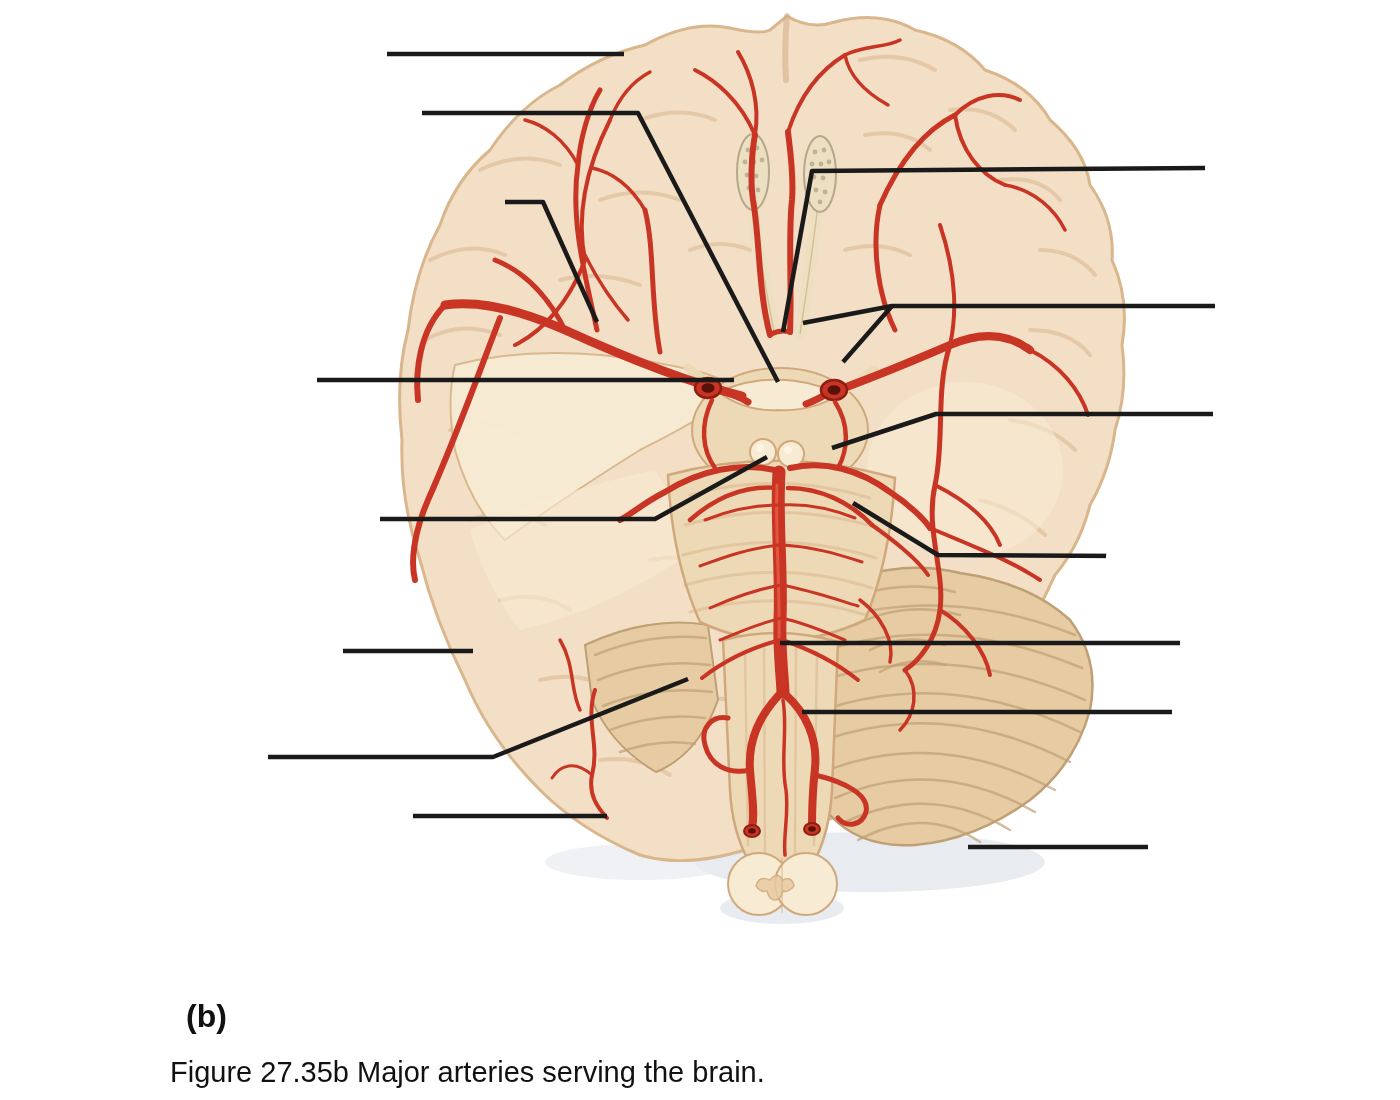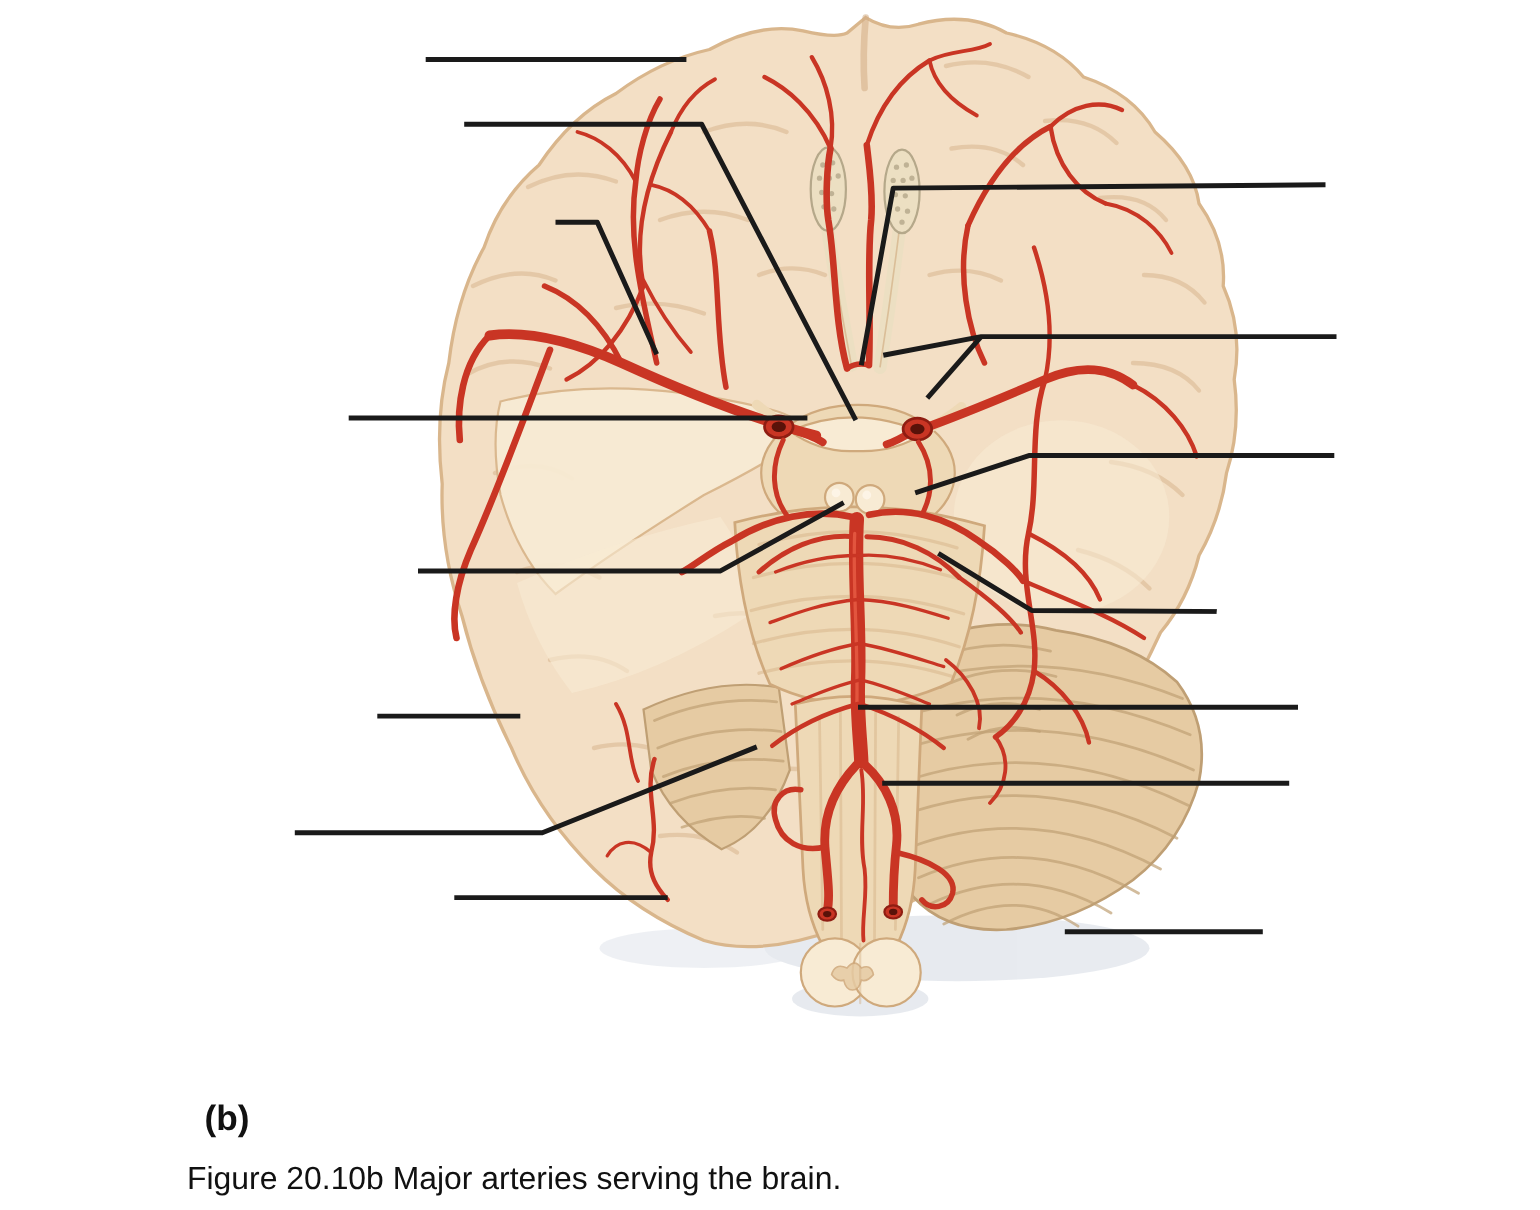--- a/index.html
+++ b/index.html
@@ -328,14 +328,14 @@
           <polyline points="1180,643 780,643" class="leader" stroke-width="4.5"></polyline>
           <polyline points="1172,712 802,712" class="leader" stroke-width="4.5"></polyline>
           <polyline points="968,847 1148,847" class="leader" stroke-width="4.5"></polyline>
         </g>
 
       <rect id="label-mask" fill="var(--mask)" x="1106" y="536" width="42" height="46" rx="21"></rect>
     </svg>
   </div>
 
   <div class="panel-label">(b)</div>
-  <div class="caption">Figure 20.10b Major arteries serving the brain.</div>
+  <div class="caption">Figure 27.35b Major arteries serving the brain.</div>
 </div>
 
 </body></html>

